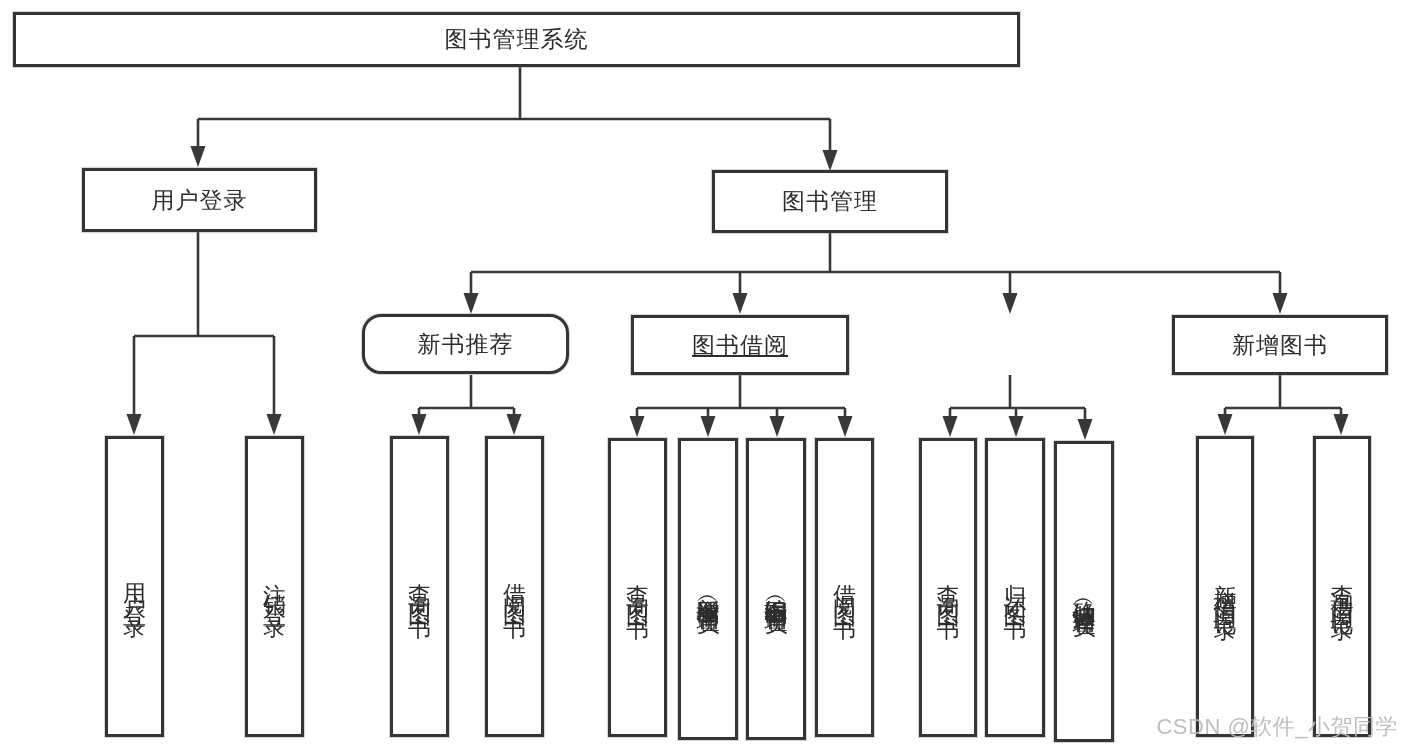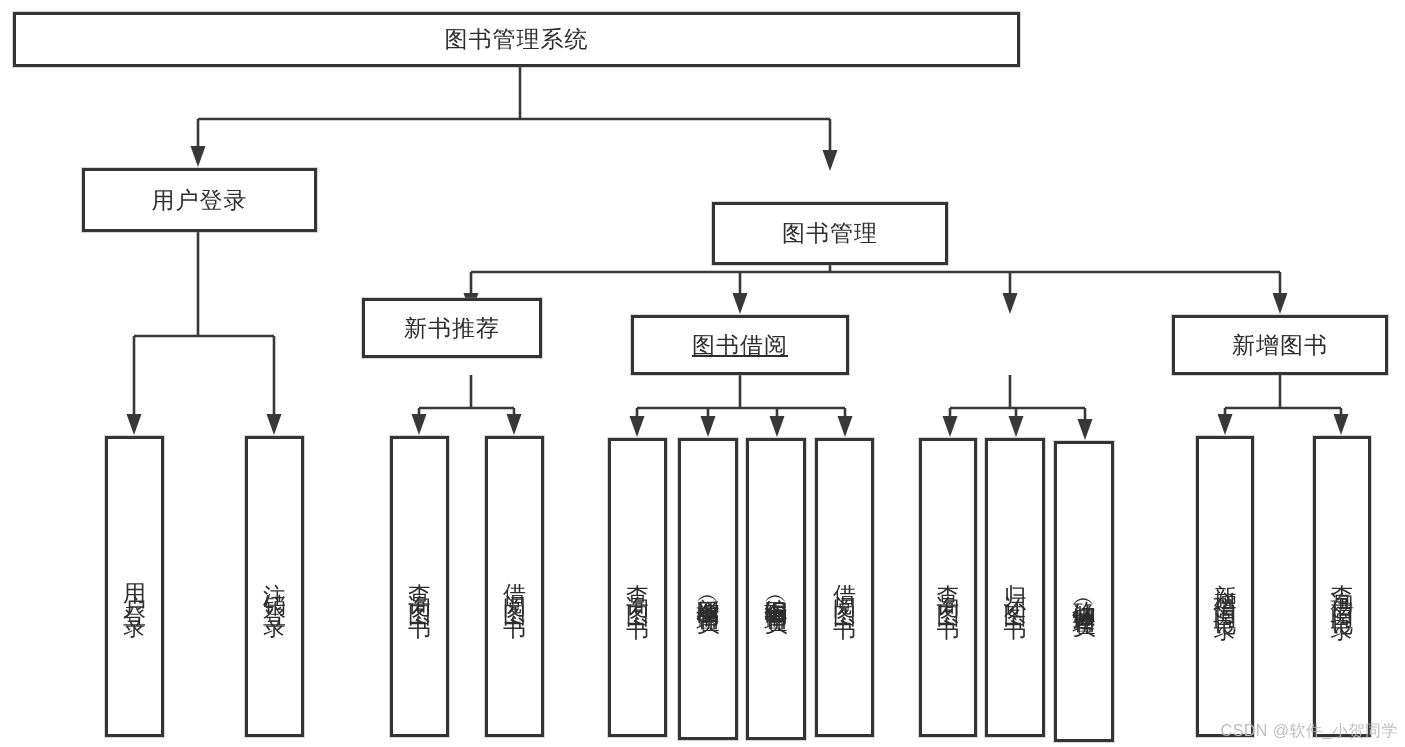--- a/index.html
+++ b/index.html
@@ -16,21 +16,21 @@
   .hlabel{font-size:23px;letter-spacing:1px;white-space:nowrap;}
   .vnode .vlabel{
     writing-mode:vertical-lr;text-orientation:mixed;
     font-size:23px;line-height:1;white-space:nowrap;
   }
   .sp-wide  .vlabel{letter-spacing:11px;}
   .sp-mid   .vlabel{letter-spacing:7px;}
   .sp-tight .vlabel{letter-spacing:2px;}
   #watermark{
     position:absolute;right:7px;bottom:5px;z-index:5;
-    color:#b9bbbd;font-size:16px;letter-spacing:.5px;white-space:nowrap;opacity:.95;
+    color:#b9bbbd;font-size:22px;letter-spacing:.5px;white-space:nowrap;opacity:.95;
   }
   path.conn{stroke:#383838;stroke-width:2.6;fill:none;}
   polygon.arrow{fill:#383838;stroke:none;}
 </style>
 </head>
 <body>
 
 <div id="canvas">
 
   <svg id="connsvg" viewBox="0 0 1405 747" xmlns="http://www.w3.org/2000/svg">
@@ -69,25 +69,25 @@
       <polygon class="arrow" points="1333.5,414 1348.5,414 1341,435"></polygon>
     </svg>
 
   <div class="node" style="left:13px;top:12px;width:1007px;height:55px;">
     <span class="hlabel">图书管理系统</span>
   </div>
 
   <div class="node" style="left:82px;top:168px;width:235px;height:64px;">
     <span class="hlabel">用户登录</span>
   </div>
-  <div class="node" style="left:712px;top:170px;width:236px;height:63px;margin-top:32px;">
+  <div class="node" style="left:712px;top:170px;width:236px;height:63px;">
     <span class="hlabel">图书管理</span>
   </div>
 
-  <div class="node" style="left:362px;top:298px;width:180px;height:60px;">
+  <div class="node" style="left:362px;top:314px;width:207px;height:60px;border-radius:19px;">
     <span class="hlabel">新书推荐</span>
   </div>
   <div class="node" style="left:631px;top:315px;width:218px;height:60px;text-decoration:underline;">
     <span class="hlabel">图书借阅</span>
   </div>
   <div class="node" style="left:1172px;top:315px;width:216px;height:60px;">
     <span class="hlabel">新增图书</span>
   </div>
 
   <div class="node vnode sp-wide" style="left:105px;top:436px;width:59px;height:301px;">

